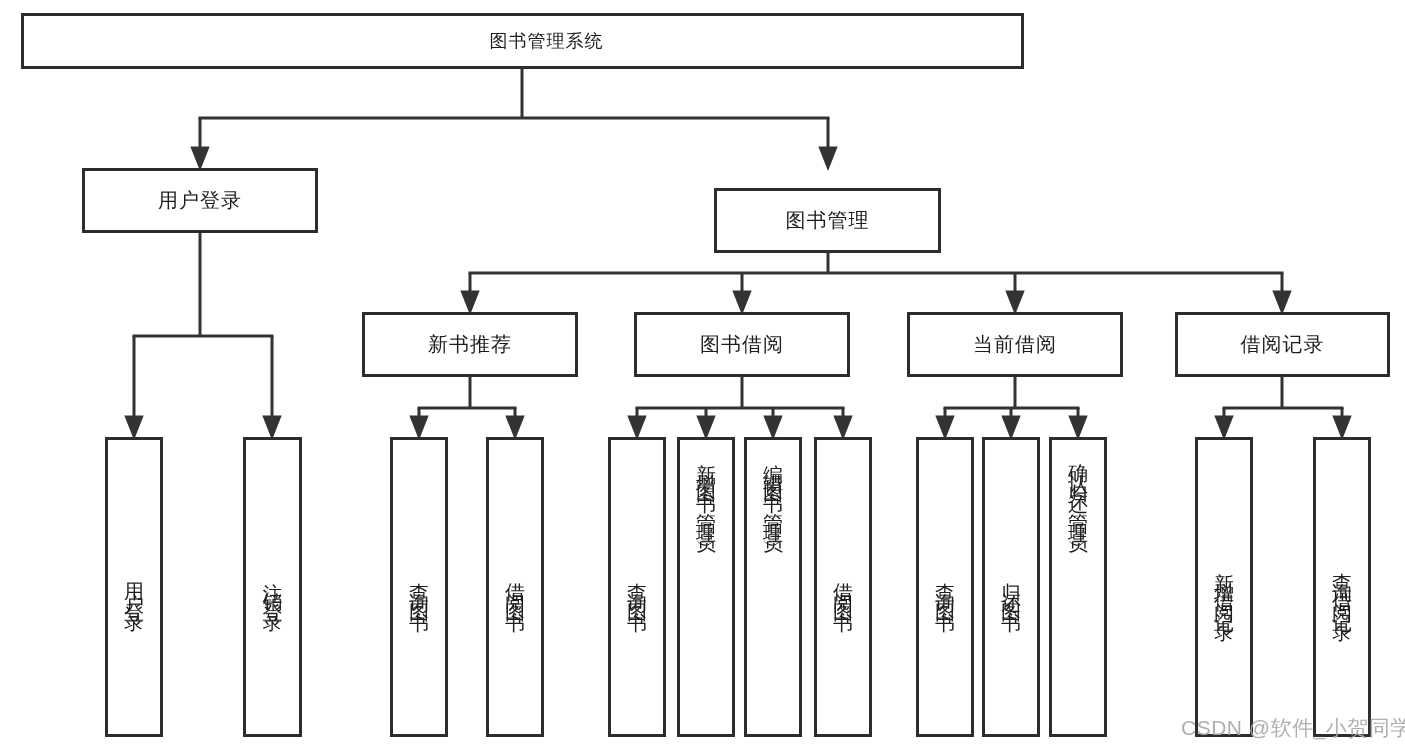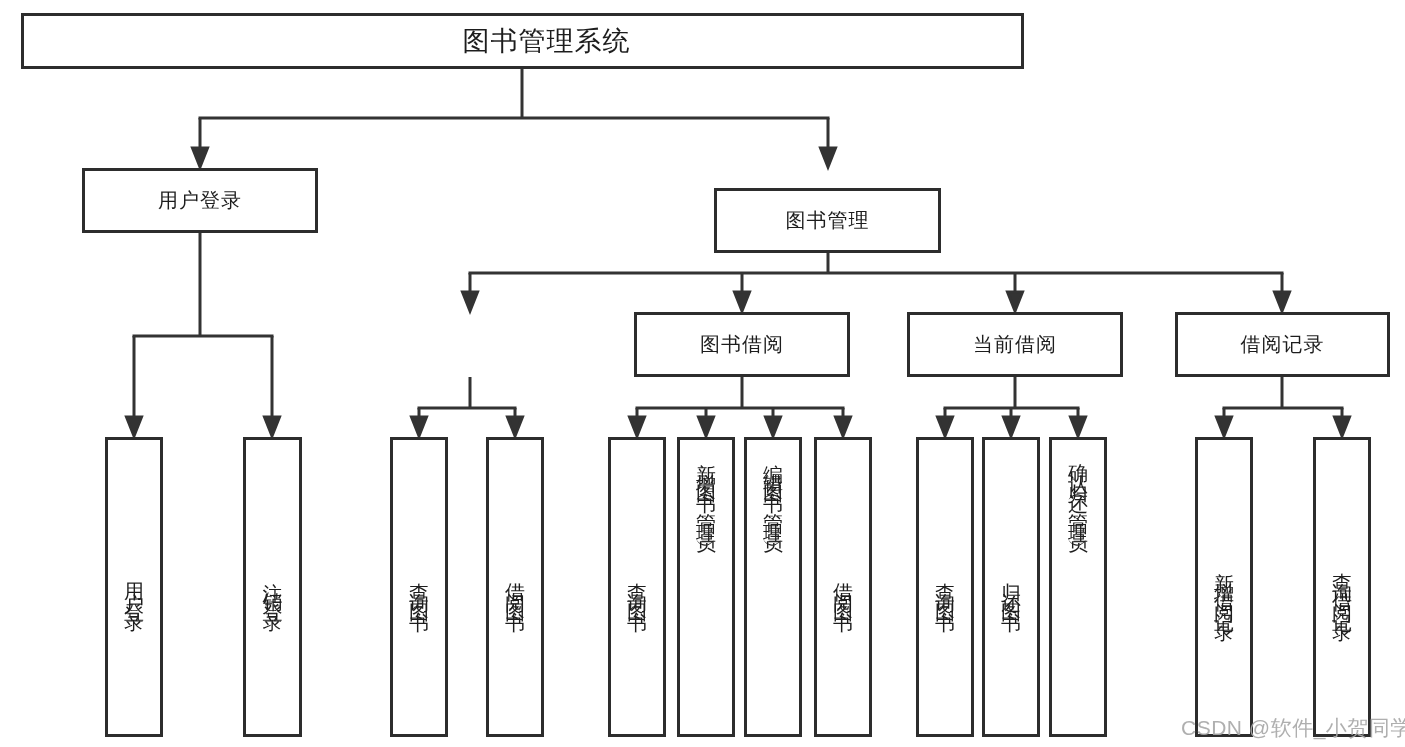--- a/index.html
+++ b/index.html
@@ -16,21 +16,21 @@
     box-sizing:border-box;
     background:#ffffff;
     border:3px solid #2d2d2d;
     display:flex;
     align-items:center;
     justify-content:center;
     color:#1d1d1d;
     z-index:2;
   }
   .hbox{font-size:20px;letter-spacing:1px;}
-  .root-box{font-size:27px;padding-left:48px;}
+  .root-box{font-size:18px;padding-left:48px;}
   .vbox span{
     writing-mode:vertical-rl;
     letter-spacing:10px;
     font-size:20px;
     line-height:1.05;
     display:block;
   }
   .v-top{align-items:flex-start;}
   .v-top span{padding-top:8px;}
   .watermark{
@@ -101,20 +101,23 @@
     <span>图书管理系统</span>
   </div>
 
   <div class="box hbox" style="left:82px;top:168px;width:236px;height:65px;">
     <span>用户登录</span>
   </div>
   <div class="box hbox" style="left:714px;top:168px;width:227px;height:65px;margin-top:20px;">
     <span>图书管理</span>
   </div>
 
+  <div class="box hbox" style="left:362px;top:312px;width:216px;height:65px;">
+    <span>新书推荐</span>
+  </div>
   <div class="box hbox" style="left:634px;top:312px;width:216px;height:65px;">
     <span>图书借阅</span>
   </div>
   <div class="box hbox" style="left:907px;top:312px;width:216px;height:65px;">
     <span>当前借阅</span>
   </div>
   <div class="box hbox" style="left:1175px;top:312px;width:215px;height:65px;">
     <span>借阅记录</span>
   </div>
 

